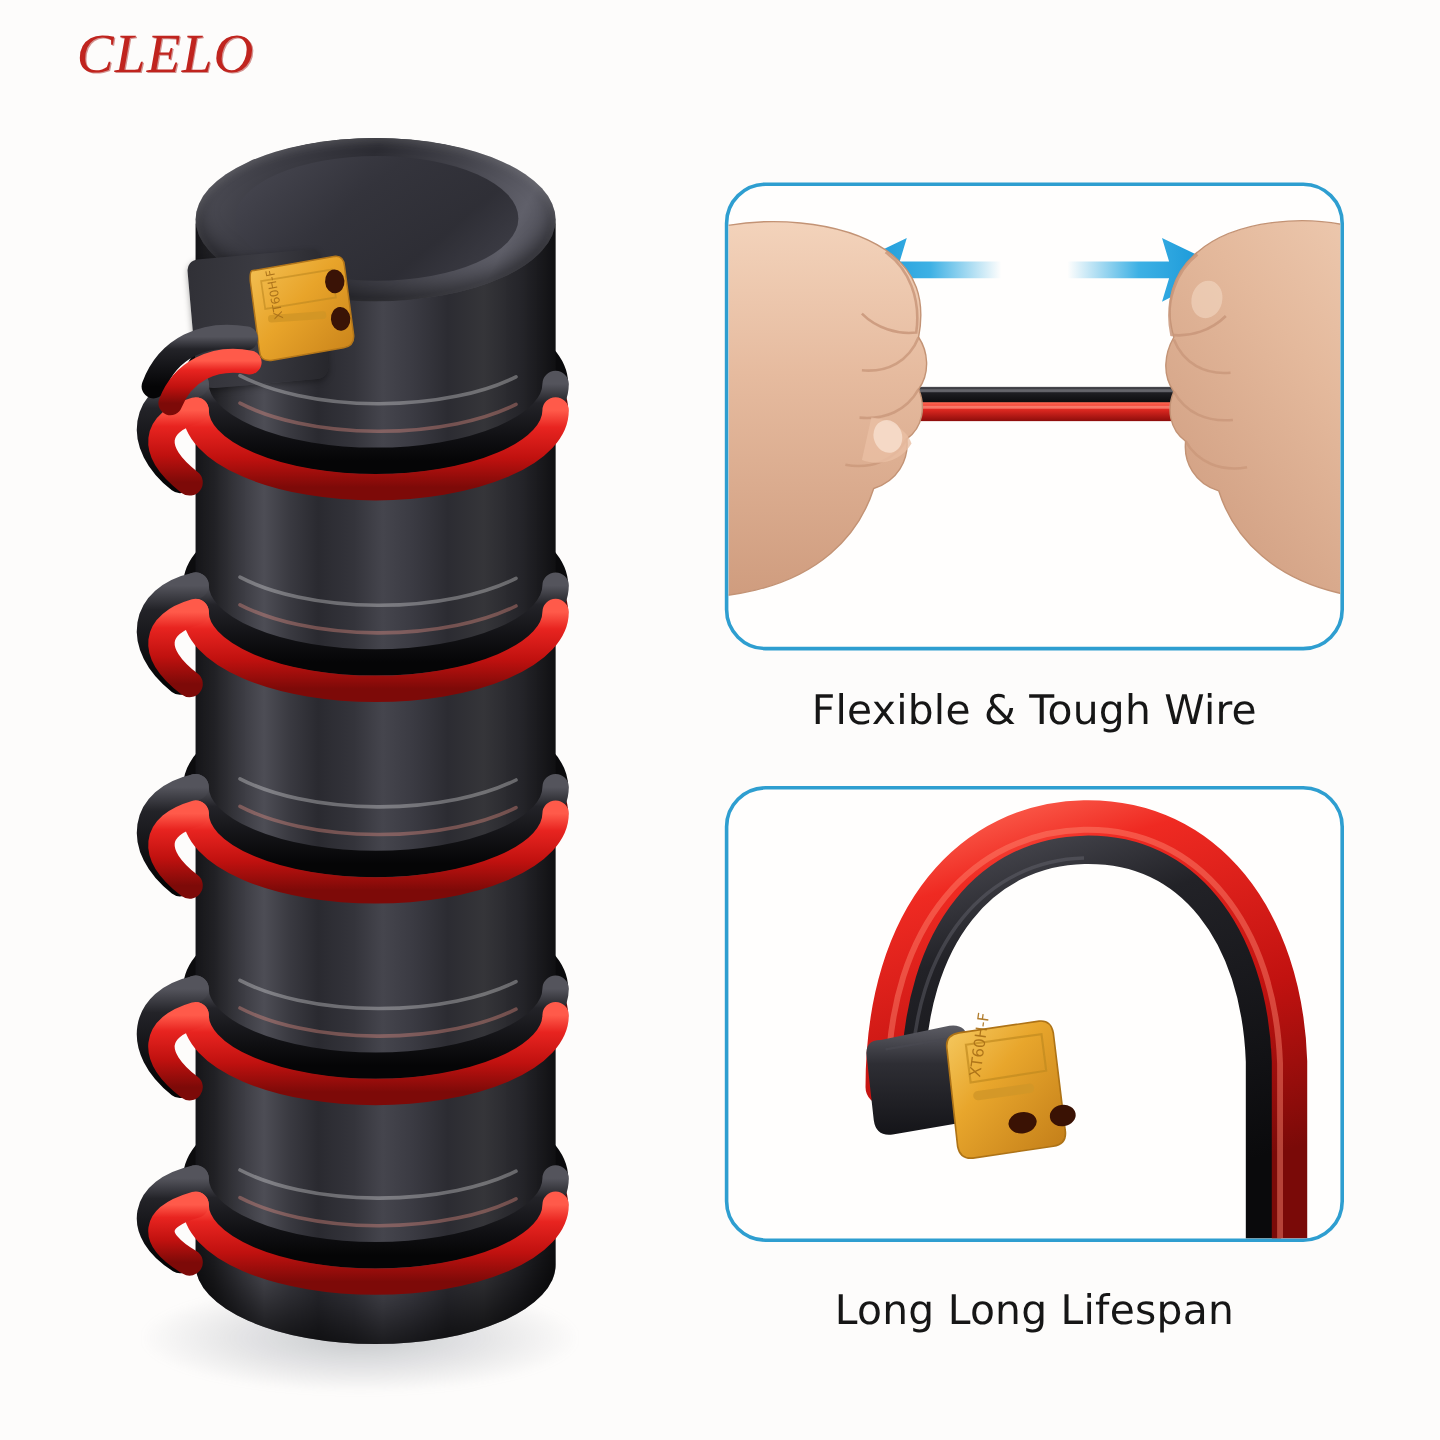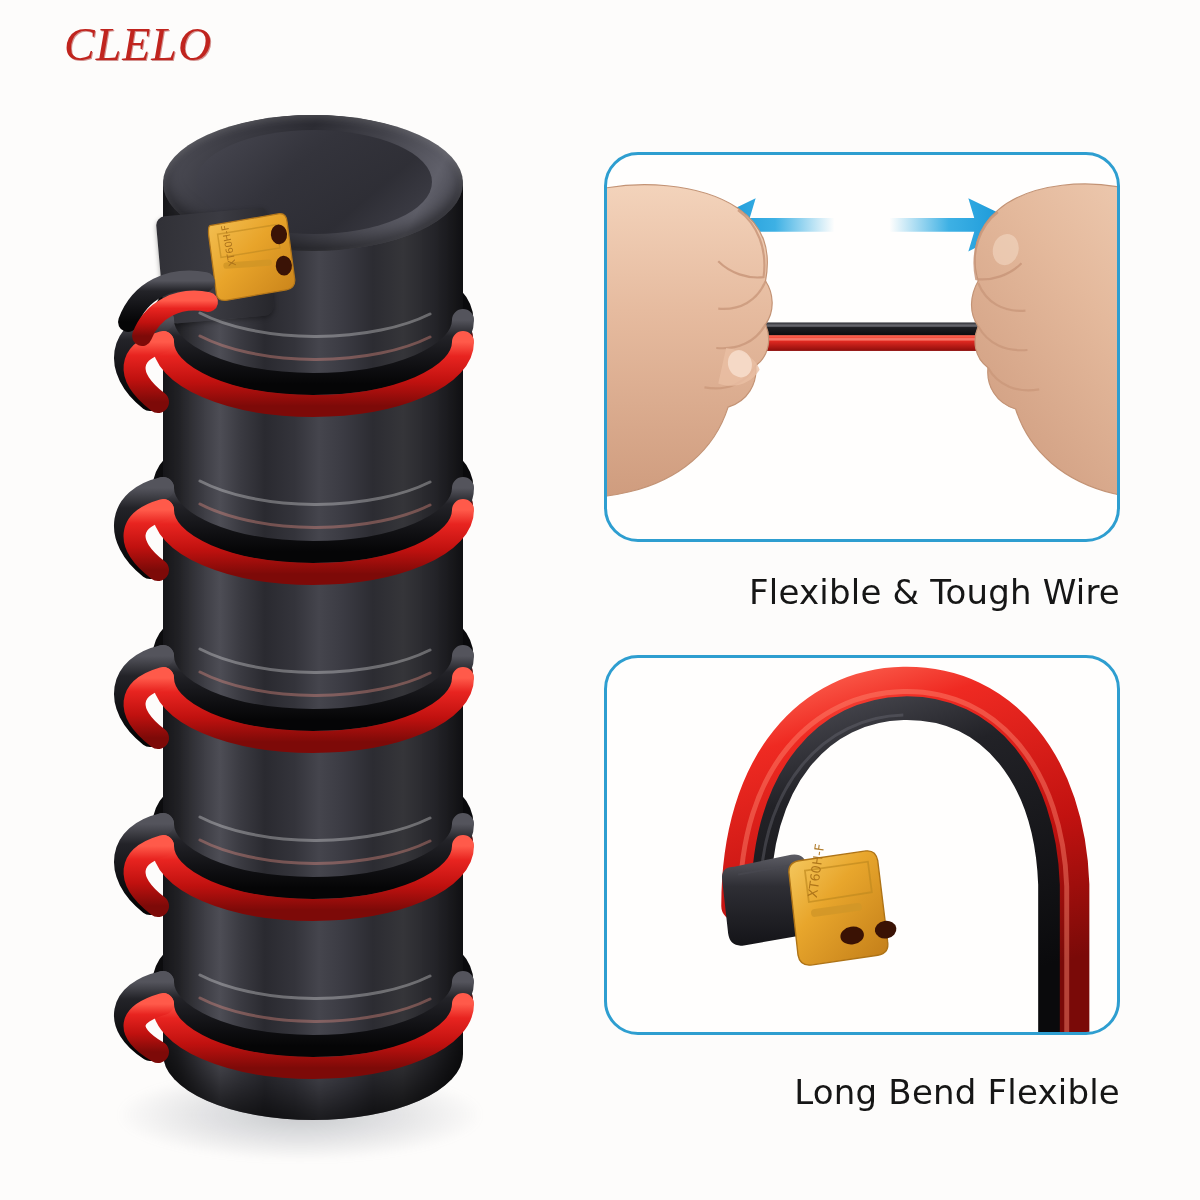--- a/index.html
+++ b/index.html
@@ -84,21 +84,21 @@
     border-radius:34px;
     background:#fffefd;
     overflow:hidden;
   }
   #panel-flexible { left:604px; top:152px;  width:516px; height:390px; }
   #panel-bend     { left:604px; top:655px;  width:516px; height:380px; }
 
   .feature-caption {
     position:absolute;
     width:516px; left:604px;
-    text-align:right;
+    text-align:center;
     font-size:34px; color:#161616;
     font-family:"DejaVu Sans", sans-serif;
     letter-spacing:.2px;
   }
   #caption-flexible { top:572px; }
   #caption-bend     { top:1072px; }
 
   .panel-svg { position:absolute; left:0; top:0; width:100%; height:100%; display:block; }
 </style>
 </head>
@@ -344,13 +344,13 @@
     <g>
       <path d="M194,206 L262,196 Q272,195 274,206 L284,288 Q286,300 274,302 L206,312 Q195,313 193,302 L184,220 Q182,208 194,206 Z" fill="url(#yelB)" stroke="#ae7316" stroke-width="1.4"></path>
       <path d="M200,216 L264,207 L268,238 L204,248 Z" fill="none" stroke="#c18a20" stroke-width="1.8" opacity=".7"></path>
       <rect x="206" y="252" width="52" height="8" rx="4" fill="#d19728" opacity=".85" transform="rotate(-8 232 256)"></rect>
       <ellipse cx="248" cy="282" rx="12" ry="9" fill="#3a1204" transform="rotate(-9 248 282)"></ellipse>
       <ellipse cx="282" cy="276" rx="11" ry="9" fill="#3a1204" transform="rotate(-9 282 276)"></ellipse>
       <text x="212" y="244" fill="#a96f16" font-size="13" font-family="DejaVu Sans, sans-serif" transform="rotate(-82 212 244)" opacity=".9">XT60H-F</text>
     </g>
   </svg>
 </div>
-<div id="caption-bend" class="feature-caption">Long Bend Flexible</div>
+<div id="caption-bend" class="feature-caption">Long Long Lifespan</div>
 
 </body></html>

